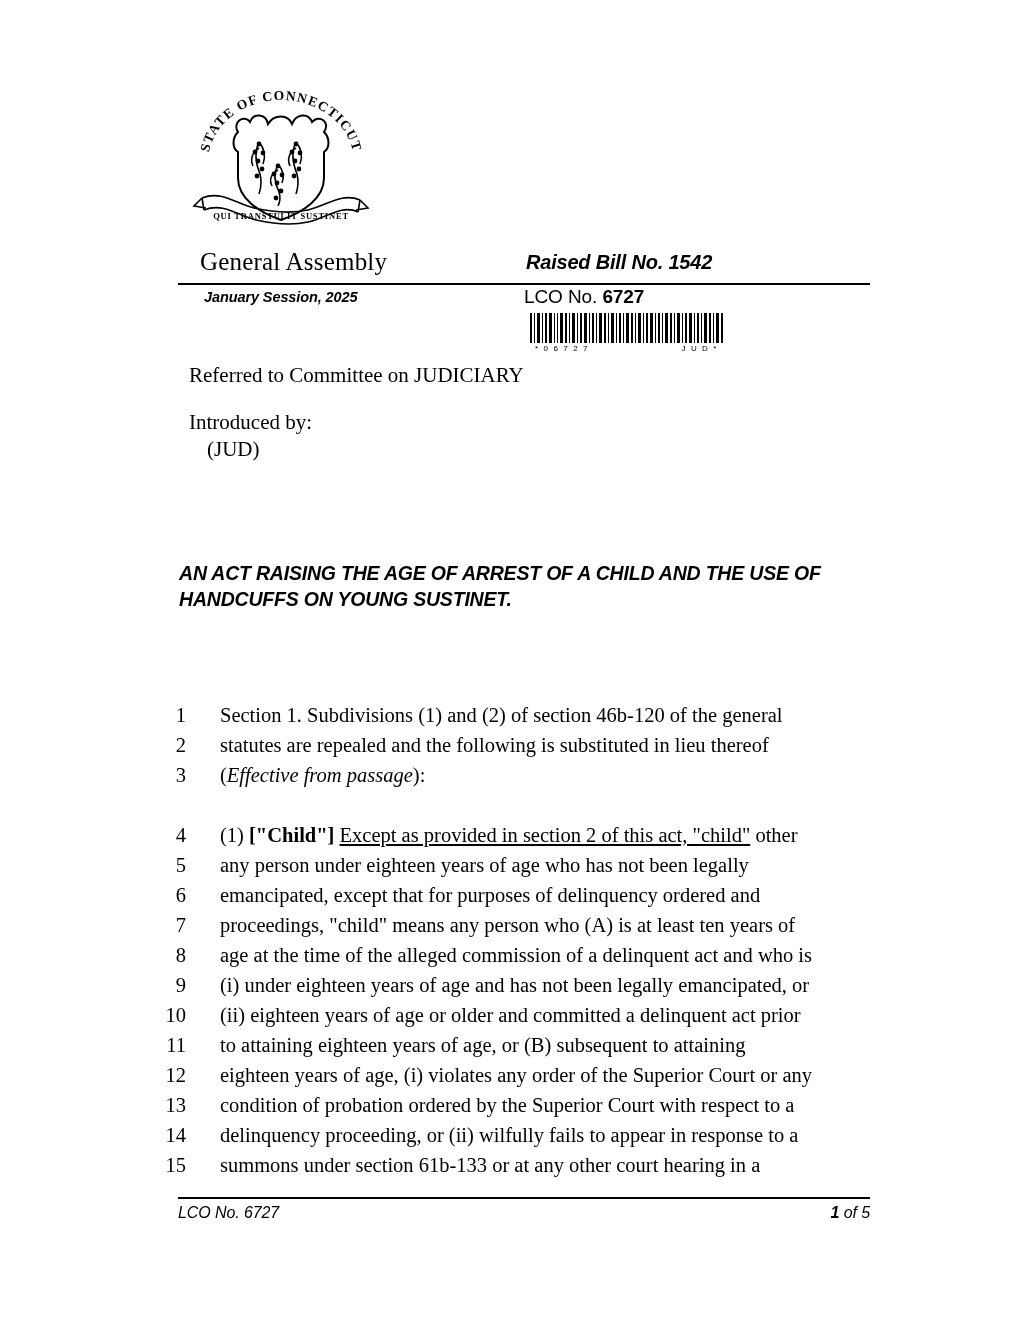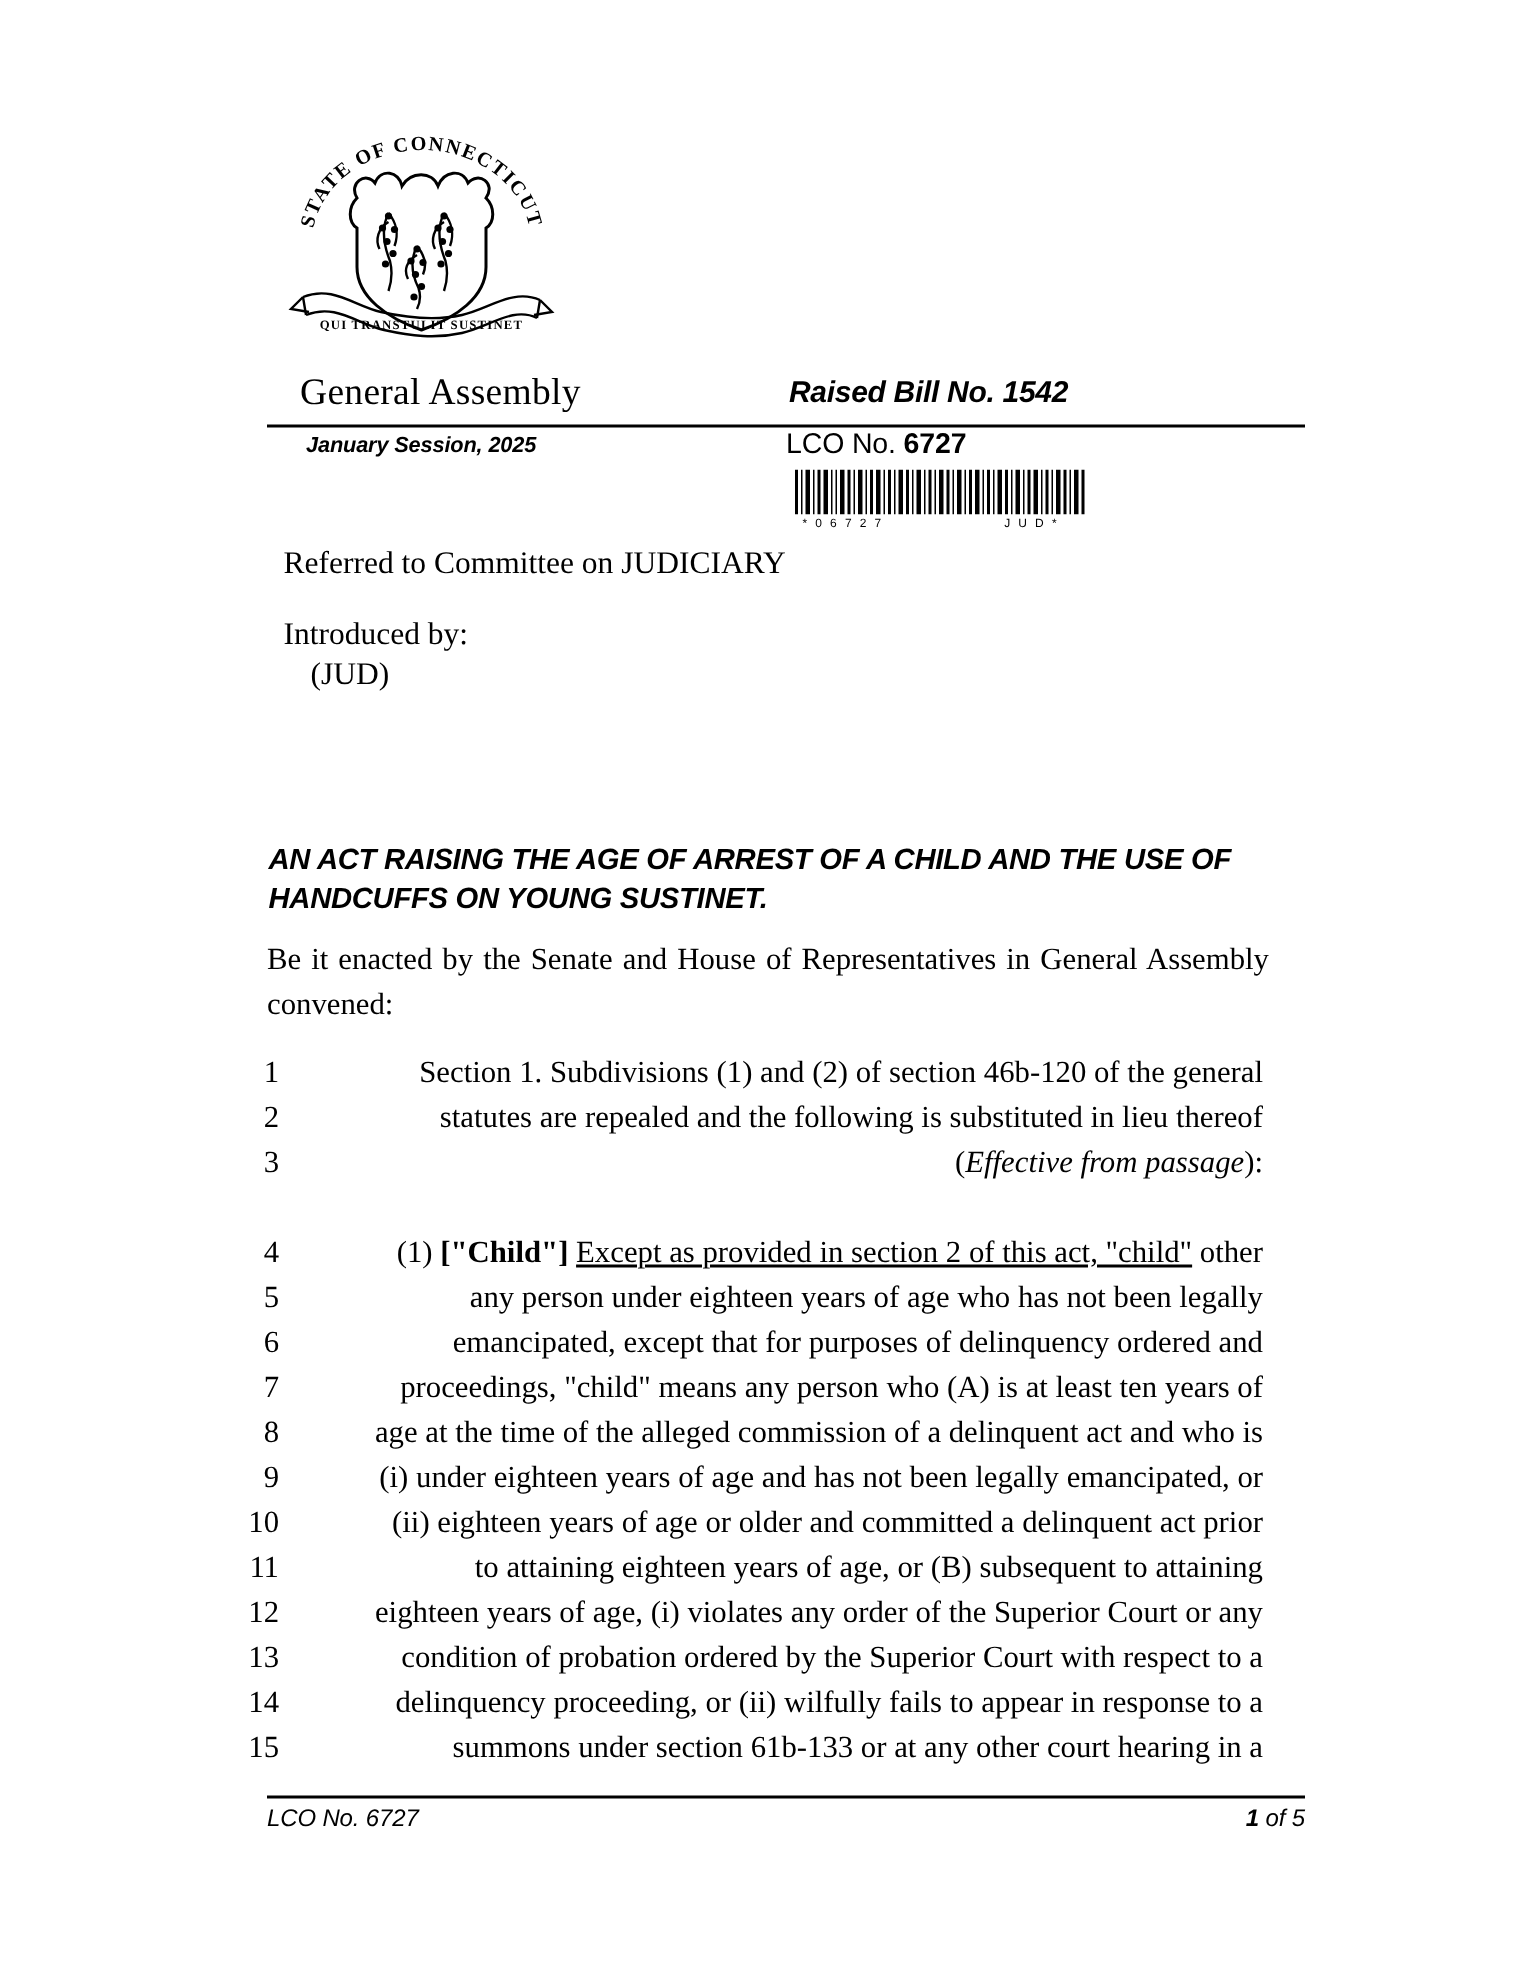--- a/index.html
+++ b/index.html
@@ -104,21 +104,21 @@
   .barcode-caption {
     position: relative;
     width: 195px;
     height: 12px;
     font-family: "Liberation Sans", "DejaVu Sans", sans-serif;
     font-size: 8px;
     letter-spacing: 1.6px;
     margin-top: 1px;
   }
   .bc-left { position: absolute; left: 6px; top: 0; }
-  .bc-right { position: absolute; right: 18px; top: 0; text-align: right; }
+  .bc-right { position: absolute; right: 6px; top: 0; text-align: right; }
 
   
   .referred {
     position: absolute;
     left: 189px;
     top: 361px;
     font-size: 21px;
     line-height: 28px;
   }
   .introduced-label {
@@ -177,27 +177,26 @@
     position: absolute;
     left: 0px;
     top: 0px;
     width: 26px;
     text-align: right;
     font-size: 20.5px;
     line-height: 30px;
   }
   .bline .txt {
     position: absolute;
-    left: 41px;
+    left: 60px;
     top: 0px;
     width: 641px;
     font-size: 20.5px;
     line-height: 30px;
     white-space: nowrap;
-    text-align: right;
   }
   .gap { height: 30px; }
 
   .ital { font-style: italic; }
   .brk { font-weight: bold; }
   .uline { text-decoration: underline; text-underline-offset: 2px; }
 
   
   .footer-rule {
     position: absolute;
@@ -371,21 +370,20 @@
       <span class="bc-right">J U D *</span>
     </div>
   </div>
 
   <div class="referred">Referred to Committee on JUDICIARY</div>
   <div class="introduced-label">Introduced by:</div>
   <div class="introduced-by">(JUD)</div>
 
   <div class="bill-title">AN ACT RAISING THE AGE OF ARREST OF A CHILD AND THE USE OF HANDCUFFS ON YOUNG SUSTINET.</div>
 
-  <div class="enacting">Be it enacted by the Senate and House of Representatives in General Assembly convened:</div>
 
   <div class="body-lines">
       <div class="bline">
         <span class="num">1</span>
         <span class="txt"><span>      Section 1. Subdivisions (1) and (2) of section 46b-120 of the general</span></span>
       </div>
       <div class="bline">
         <span class="num">2</span>
         <span class="txt"><span>statutes are repealed and the following is substituted in lieu thereof</span></span>
       </div>

